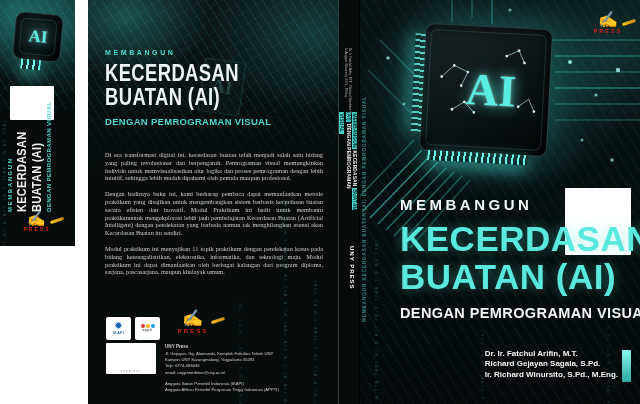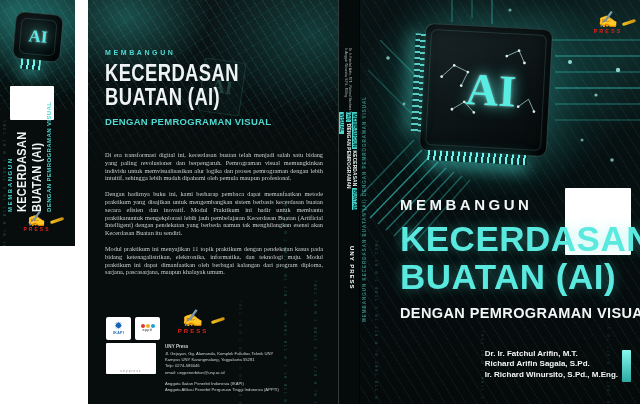--- a/index.html
+++ b/index.html
@@ -287,21 +287,21 @@
     <div class="whitebox fc-box"></div>
     <div class="fc-edge">MEMBANGUN KECERDASAN BUATAN (AI) DENGAN PEMROGRAMAN VISUAL</div>
     <header class="fc-title">
       <div class="kicker">MEMBANGUN</div>
       <div class="main">KECERDASAN</div>
       <div class="main">BUATAN (AI)</div>
       <div class="sub">DENGAN PEMROGRAMAN VISUAL</div>
     </header>
     <div class="fc-authors">
       <div>Dr. Ir. Fatchul Arifin, M.T.</div>
-      <div>Richard Arifin Sagala, S.Pd.</div>
+      <div>Richard Gejayan Sagala, S.Pd.</div>
       <div>Ir. Richard Winursito, S.Pd., M.Eng.</div>
     </div>
     <div class="accent-bar"></div>
     <span class="code" style="left:14px;top:240px;">7051 10 0 1 0011 5 01 110 0 70 1001 011 0 1 10 011 0101 1 0 01 10 110 01</span>
     <span class="code" style="left:120px;top:330px;opacity:.7;">7051 10 0 1 0011 5 01 110 0 70 1001 011 0 1 10 011 0101 1 0 01 10 110 01</span>
     <span class="code" style="left:246px;top:260px;opacity:.6;">7051 10 0 1 0011 5 01 110 0 70 1001 011 0 1 10 011 0101 1 0 01 10 110 01</span>
   </section>
 
 </div>
 

